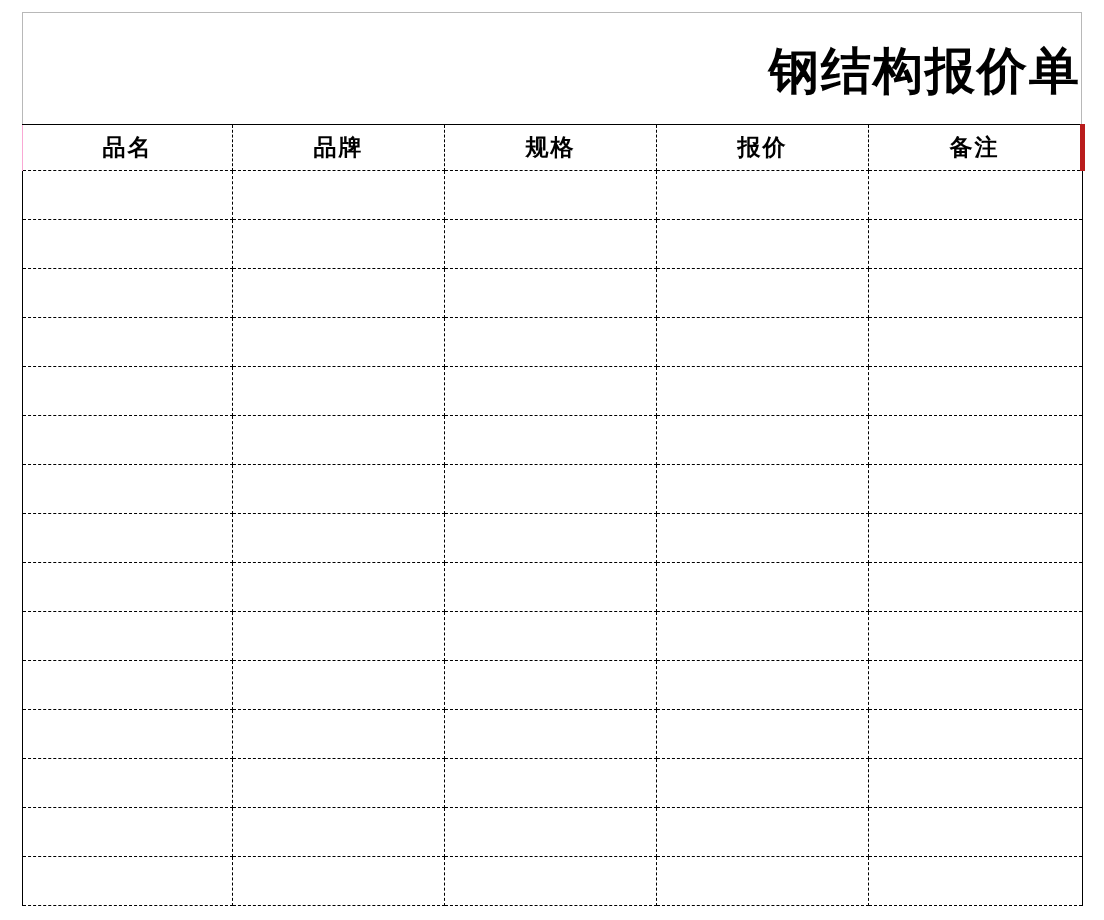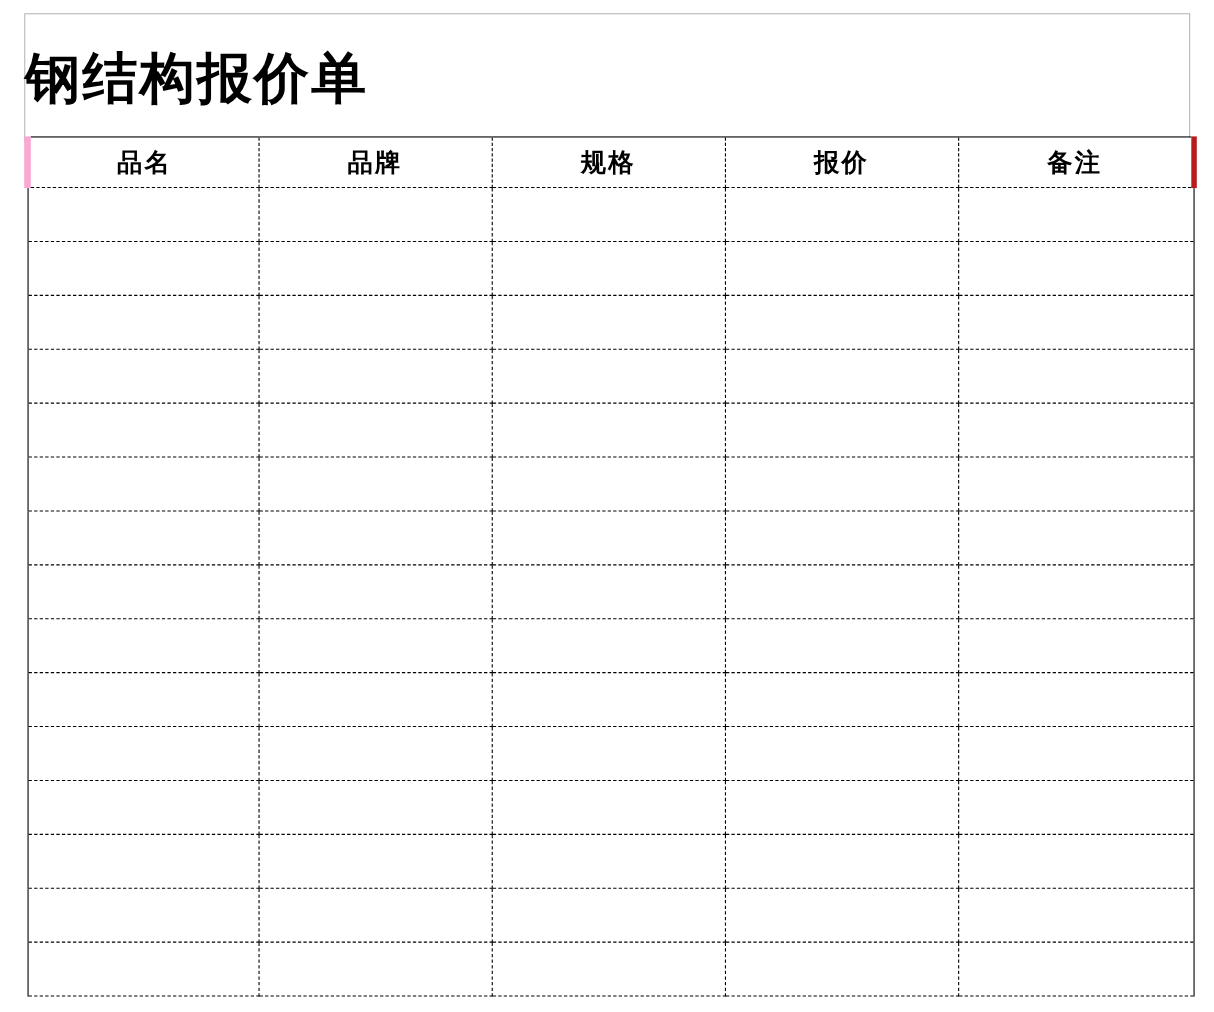--- a/index.html
+++ b/index.html
@@ -27,21 +27,21 @@
   .title-block {
     position: absolute;
     left: 22px;
     top: 12px;
     width: 1060px;
     height: 118px;
     border: 1px solid #b8b8b8;
     box-sizing: border-box;
     display: flex;
     align-items: center;
-    justify-content: flex-start;
+    justify-content: flex-end;
     background: #ffffff;
   }
   .title-text {
     font-size: 50px;
     font-weight: bold;
     letter-spacing: 2px;
     line-height: 1;
     color: #000000;
     white-space: nowrap;
   }
@@ -82,21 +82,21 @@
     border-top: 1px solid #000000;
     border-bottom: 1px dashed #000000;
     font-size: 23px;
     font-weight: bold;
     text-align: center;
     vertical-align: middle;
     letter-spacing: 2px;
     background: #ffffff;
   }
   table.quote-table thead th:first-child {
-    border-left: 6px solid #f9a8d4;
+    border-left: 1px solid #f9a8d4;
   }
   table.quote-table thead th:last-child {
     border-right: 5px solid #b91c1c;
   }
 
   table.quote-table tbody td {
     height: 49px;
     background: #ffffff;
   }
   table.quote-table tbody td:first-child {

